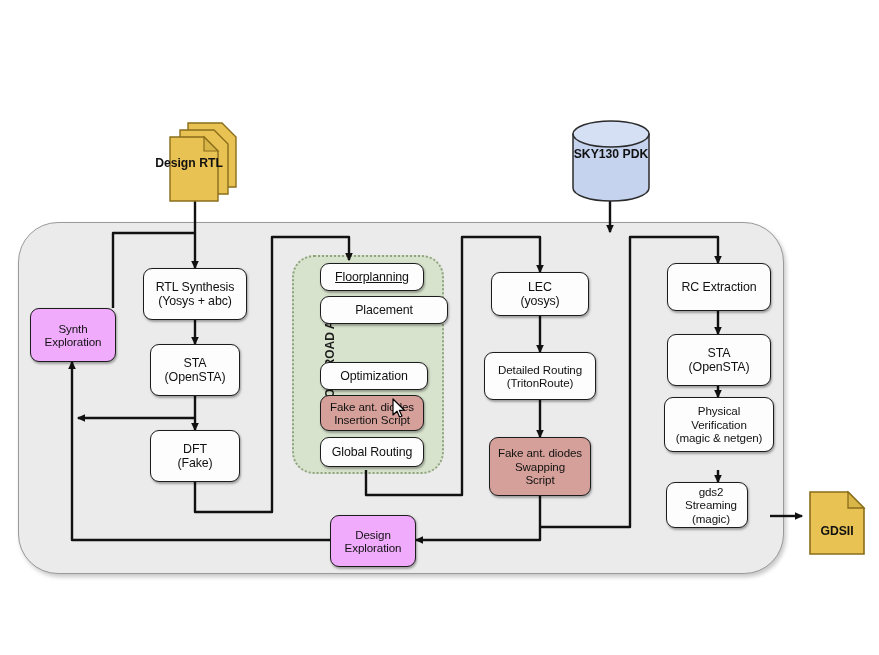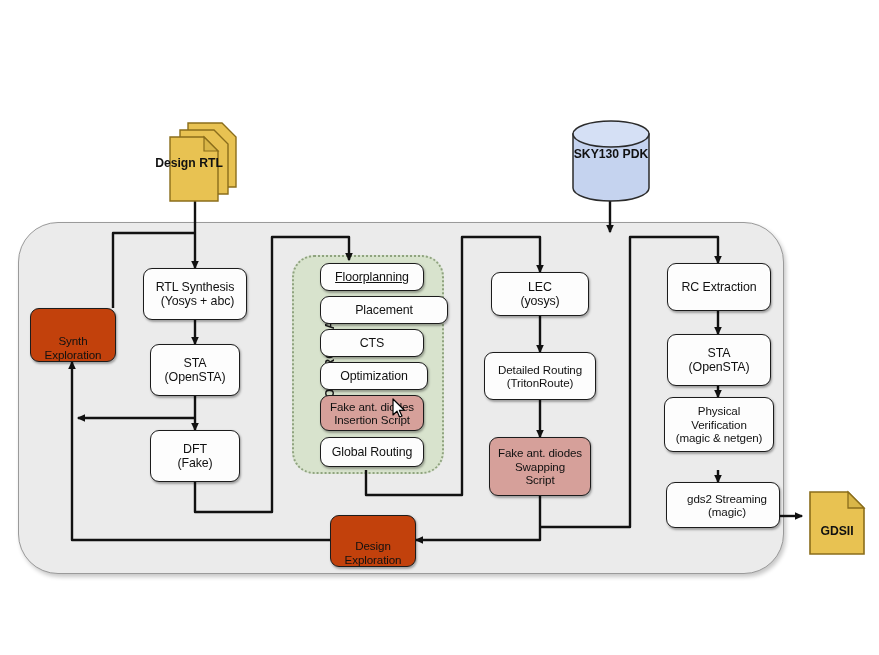--- a/index.html
+++ b/index.html
@@ -9,21 +9,21 @@
   svg.layer{position:absolute;left:0;top:0;width:879px;height:655px;overflow:visible;}
   svg.wires{pointer-events:none;}
 
   .node{position:absolute;box-sizing:border-box;display:flex;align-items:center;
         justify-content:center;text-align:center;border:1.6px solid #1c1c1c;
         border-radius:9px;font-size:12.4px;line-height:1.16;color:#111;
         background:#fdfdfd;letter-spacing:-0.1px;
         box-shadow:1px 1.5px 2.2px rgba(0,0,0,0.32);}
   .node span{display:block;}
 
-  .node.grey{background:#c2410c;align-items:flex-end;}
+  .node.grey{background:#f0abfc;}
   .node.pink{background:#d6a09a;}
   .node.small{font-size:11.6px;}
 
   
   #outer{position:absolute;left:18px;top:222px;width:764px;height:350px;
          background:#ebebeb;border:1.1px solid #9a9a9a;border-radius:40px;
          box-shadow:2px 3px 4px rgba(0,0,0,0.22);}
 
   
   #orapp{position:absolute;left:292px;top:255px;width:148px;height:215px;
@@ -136,21 +136,21 @@
     </div>
   </div>
 
   <div class="node grey small" style="left:330px;top:515px;width:86px;height:52px;">
     <div>
       <span>Design</span>
       <span>Exploration</span>
     </div>
   </div>
 
-  <div class="node" style="left:143px;top:268px;width:104px;height:52px;text-align:right;">
+  <div class="node" style="left:143px;top:268px;width:104px;height:52px;">
     <div>
       <span>RTL Synthesis</span>
       <span>(Yosys + abc)</span>
     </div>
   </div>
   <div class="node" style="left:150px;top:344px;width:90px;height:52px;">
     <div>
       <span>STA</span>
       <span>(OpenSTA)</span>
     </div>
@@ -160,23 +160,20 @@
       <span>DFT</span>
       <span>(Fake)</span>
     </div>
   </div>
 
   <div class="node" style="left:320px;top:263px;width:104px;height:28px;text-decoration:underline;">
     <span>Floorplanning</span>
   </div>
   <div class="node" style="left:320px;top:296px;width:128px;height:28px;">
     <span>Placement</span>
-  </div>
-  <div class="node" style="left:320px;top:329px;width:104px;height:28px;">
-    <span>CTS</span>
   </div>
   <div class="node" style="left:320px;top:362px;width:108px;height:28px;">
     <span>Optimization</span>
   </div>
   <div class="node pink small" style="left:320px;top:395px;width:104px;height:36px;">
     <div>
       <span>Fake ant. diodes</span>
       <span>Insertion Script</span>
     </div>
   </div>
@@ -213,21 +210,21 @@
       <span>(OpenSTA)</span>
     </div>
   </div>
   <div class="node small" style="left:664px;top:397px;width:110px;height:55px;">
     <div>
       <span>Physical</span>
       <span>Verification</span>
       <span>(magic &amp; netgen)</span>
     </div>
   </div>
-  <div class="node small" style="left:666px;top:482px;width:114px;height:46px;padding-left:8px;">
+  <div class="node small" style="left:666px;top:482px;width:82px;height:46px;padding-left:8px;">
     <div>
       <span>gds2 Streaming</span>
       <span>(magic)</span>
     </div>
   </div>
 
   <svg id="cursor" viewBox="0 0 14 21">
     <path d="M1,1 L1,17 L5,13.2 L7.6,19 L10,18 L7.4,12.4 L12.4,12.2 z" fill="#ffffff" stroke="#000000" stroke-width="1.2" stroke-linejoin="round"></path>
   </svg>
 

